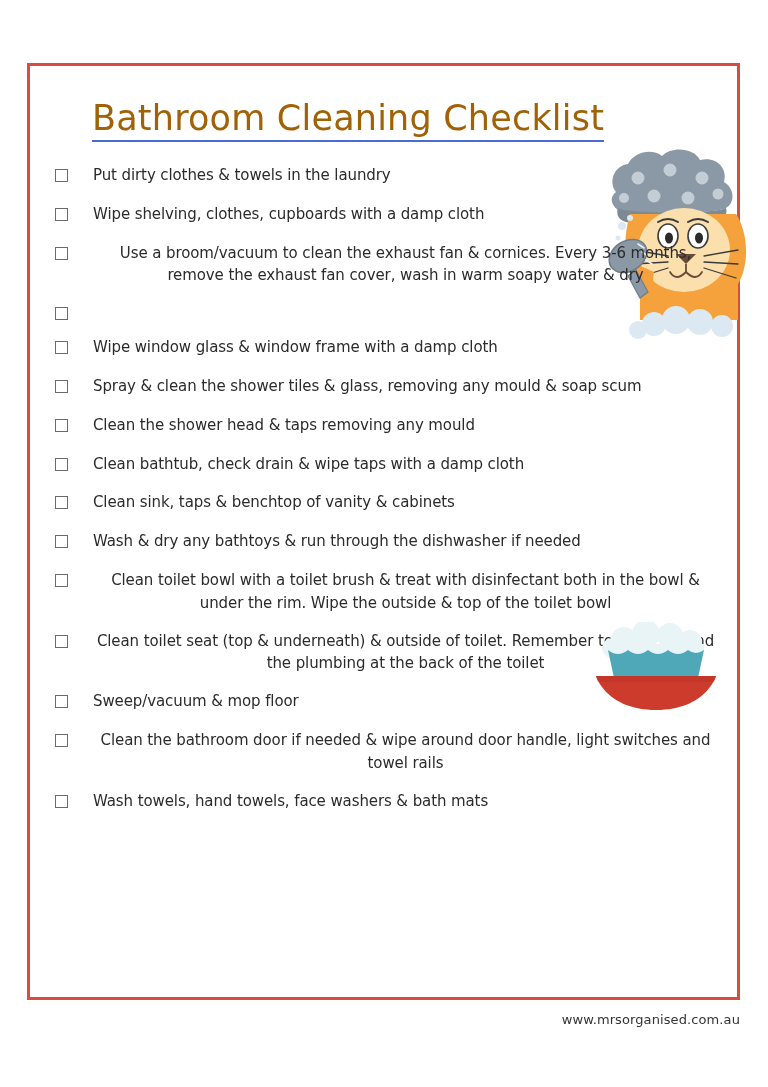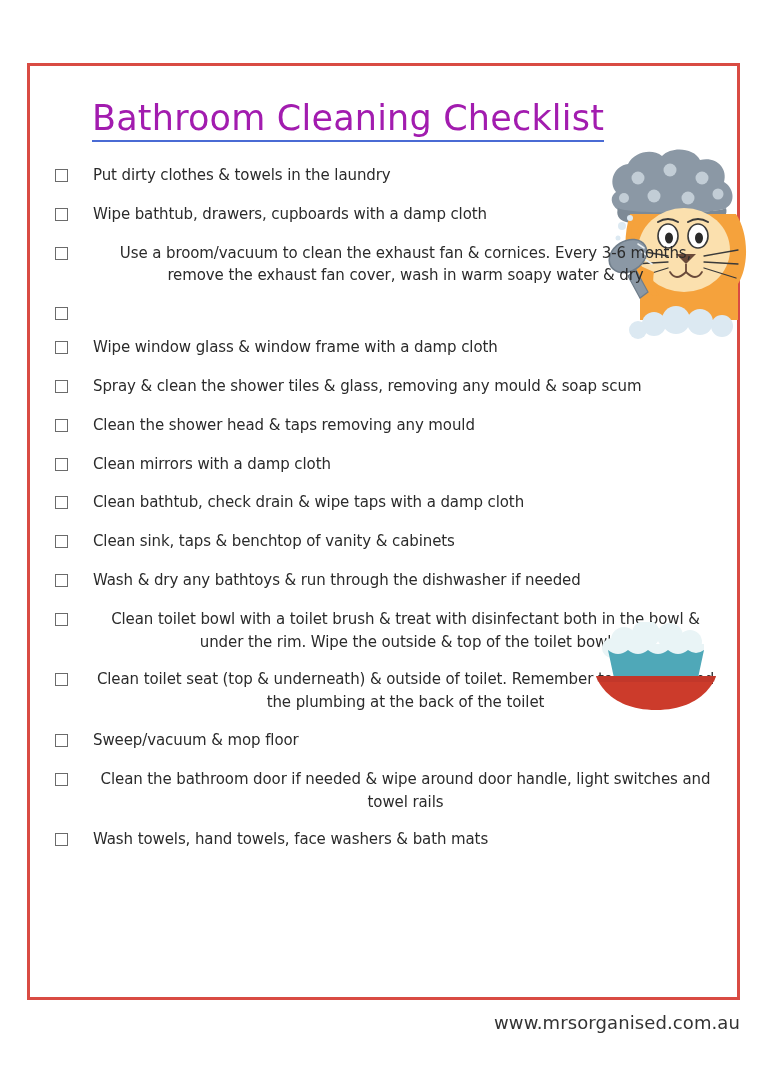--- a/index.html
+++ b/index.html
@@ -38,21 +38,21 @@
   .title-wrap {
     position: absolute;
     left: 62px;
     top: 33px;
     width: 560px;
   }
   .title {
     font-family: "DejaVu Sans", sans-serif;
     font-size: 35px;
     font-weight: 400;
-    color: #a21caf;
+    color: #a16207;
     letter-spacing: 0.2px;
     line-height: 1.1;
     display: inline-block;
     border-bottom: 2px solid #4a6bd4;
     padding-bottom: 2px;
     white-space: nowrap;
   }
 
   
   .list {
@@ -91,21 +91,21 @@
   .item-text.narrow { max-width: 530px; }
 
   
   .footer {
     position: absolute;
     left: 0;
     top: 1012px;
     width: 740px;
     text-align: right;
     font-family: "DejaVu Sans", sans-serif;
-    font-size: 18px;
+    font-size: 13px;
     color: #333333;
     letter-spacing: 0.1px;
   }
 
   
   .art-cat {
     position: absolute;
     left: 548px;
     top: 78px;
     width: 200px;
@@ -196,21 +196,21 @@
 
     <div class="list">
 
       <div class="item">
         <span class="checkbox"></span>
         <span class="item-text narrow">Put dirty clothes &amp; towels in the laundry</span>
       </div>
 
       <div class="item">
         <span class="checkbox"></span>
-        <span class="item-text narrow">Wipe bathtub, drawers, cupboards with a damp cloth</span>
+        <span class="item-text narrow">Wipe shelving, clothes, cupboards with a damp cloth</span>
       </div>
 
 
       <div class="item tall">
         <span class="checkbox"></span>
         <span class="item-text">Use a broom/vacuum to clean the exhaust fan &amp; cornices. Every 3-6 months, remove the exhaust fan cover, wash in warm soapy water &amp; dry</span>
       </div>
 
       <div class="item">
         <span class="checkbox"></span>
@@ -225,24 +225,20 @@
         <span class="checkbox"></span>
         <span class="item-text">Spray &amp; clean the shower tiles &amp; glass, removing any mould &amp; soap scum</span>
       </div>
 
       <div class="item">
         <span class="checkbox"></span>
         <span class="item-text">Clean the shower head &amp; taps removing any mould</span>
       </div>
 
 
-      <div class="item">
-        <span class="checkbox"></span>
-        <span class="item-text narrow">Clean mirrors with a damp cloth</span>
-      </div>
 
       <div class="item">
         <span class="checkbox"></span>
         <span class="item-text">Clean bathtub, check drain &amp; wipe taps with a damp cloth</span>
       </div>
 
       <div class="item">
         <span class="checkbox"></span>
         <span class="item-text narrow">Clean sink, taps &amp; benchtop of vanity &amp; cabinets</span>
       </div>

